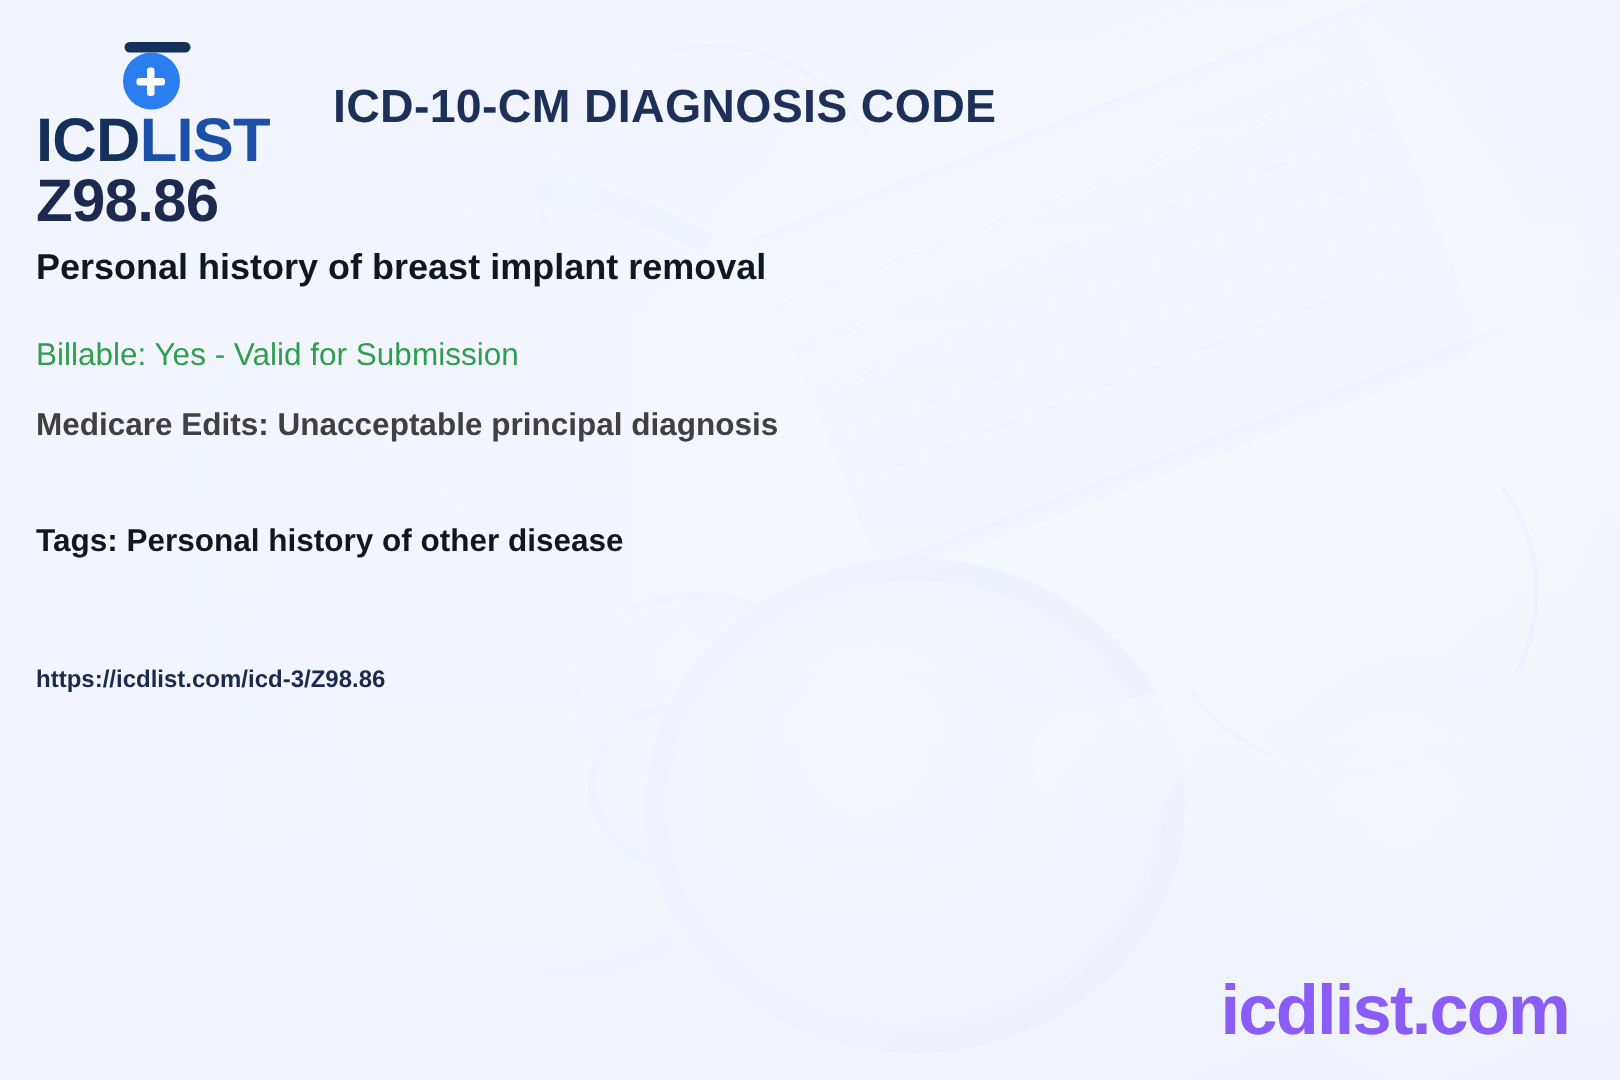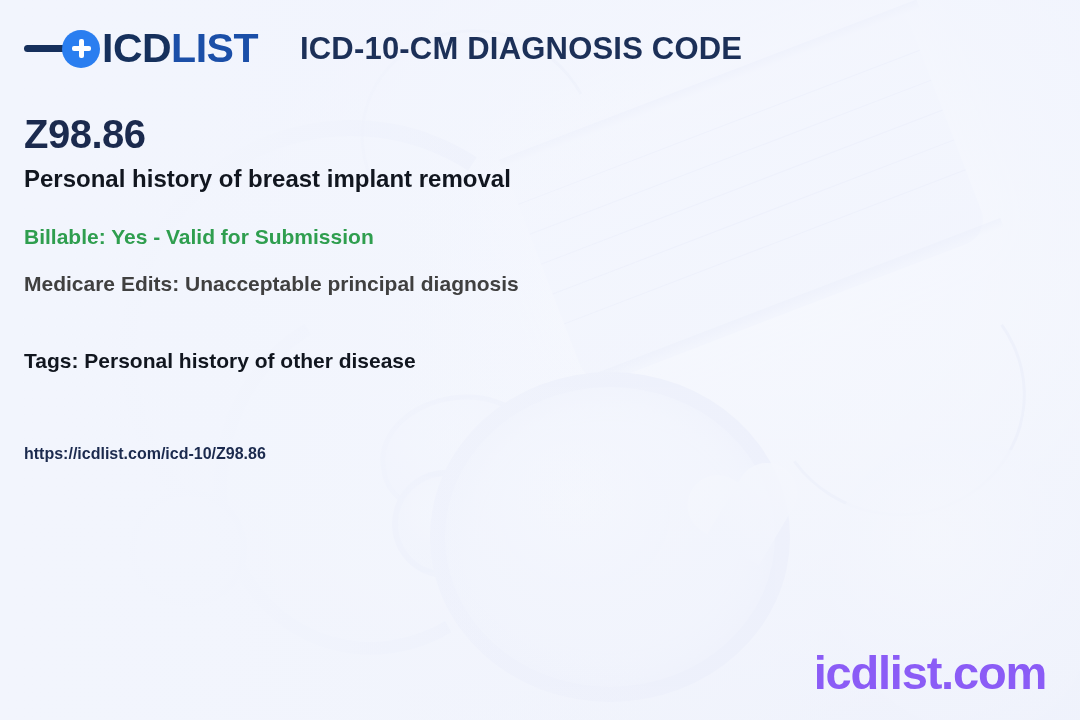--- a/index.html
+++ b/index.html
@@ -181,20 +181,21 @@
   .header {
     position: absolute;
     left: 24px;
     top: 28px;
     display: flex;
     align-items: center;
   }
   .logo {
     display: flex;
     align-items: center;
+    flex-direction: column;
   }
   .logo-bar {
     width: 44px;
     height: 7px;
     border-radius: 4px;
     background: #16305c;
     margin-right: -6px;
   }
   .logo-circle {
     position: relative;
@@ -258,21 +259,21 @@
     font-size: 24px;
     font-weight: bold;
     color: #11161f;
     line-height: 1.2;
   }
   .billable {
     position: absolute;
     left: 24px;
     top: 224px;
     font-size: 21px;
-    font-weight: bold;
+    font-weight: normal;
     color: #2f9e4f;
     line-height: 1.2;
   }
   .medicare {
     position: absolute;
     left: 24px;
     top: 271px;
     font-size: 21px;
     font-weight: bold;
     color: #404040;
@@ -356,18 +357,18 @@
         <div class="logo-word"><span class="logo-icd">ICD</span><span class="logo-list">LIST</span></div>
       </div>
       <div class="header-title">ICD-10-CM DIAGNOSIS CODE</div>
     </div>
 
     <div class="code">Z98.86</div>
     <div class="desc">Personal history of breast implant removal</div>
     <div class="billable">Billable: Yes - Valid for Submission</div>
     <div class="medicare">Medicare Edits: Unacceptable principal diagnosis</div>
     <div class="tags">Tags: Personal history of other disease</div>
-    <div class="url">https://icdlist.com/icd-10/Z98.86</div>
+    <div class="url">https://icdlist.com/icd-3/Z98.86</div>
 
     <div class="footer-brand">icdlist.com</div>
 
   </div>
 </div>
 
 </body></html>

